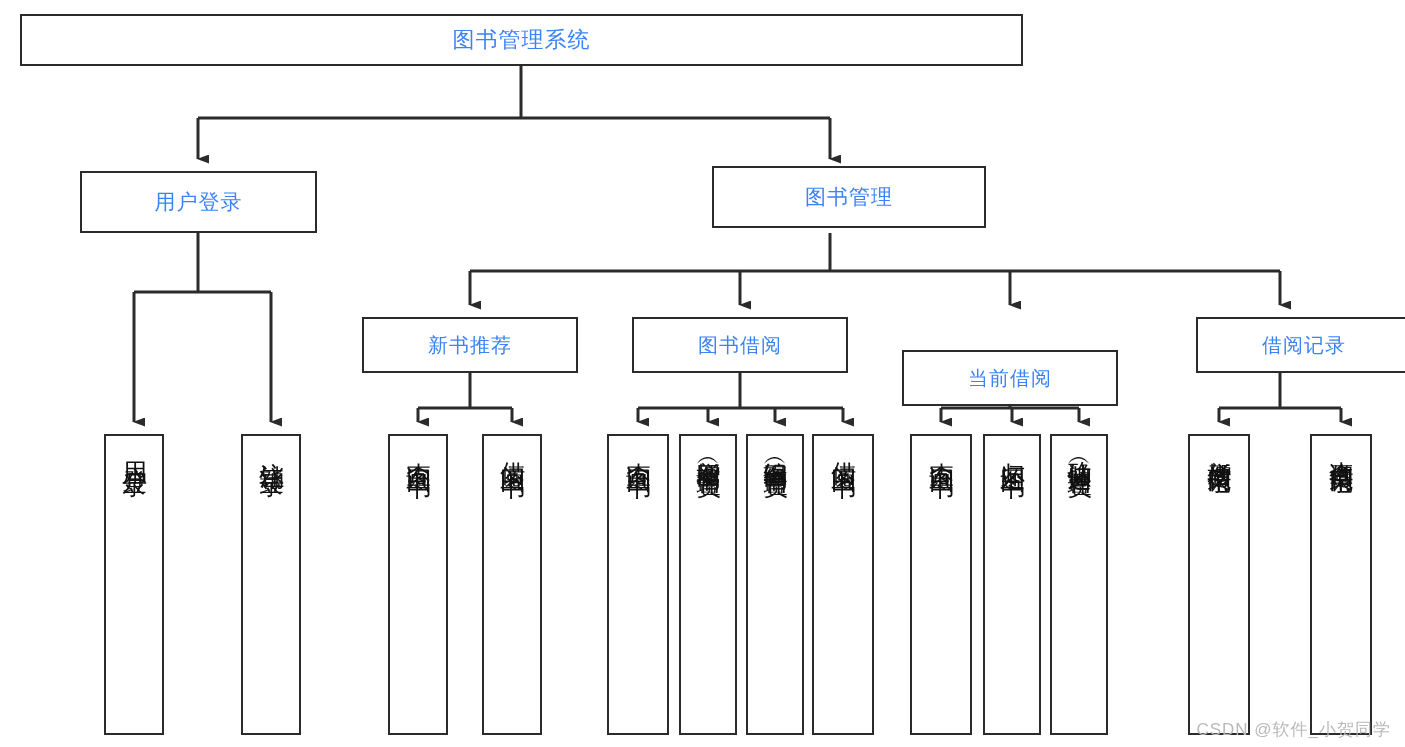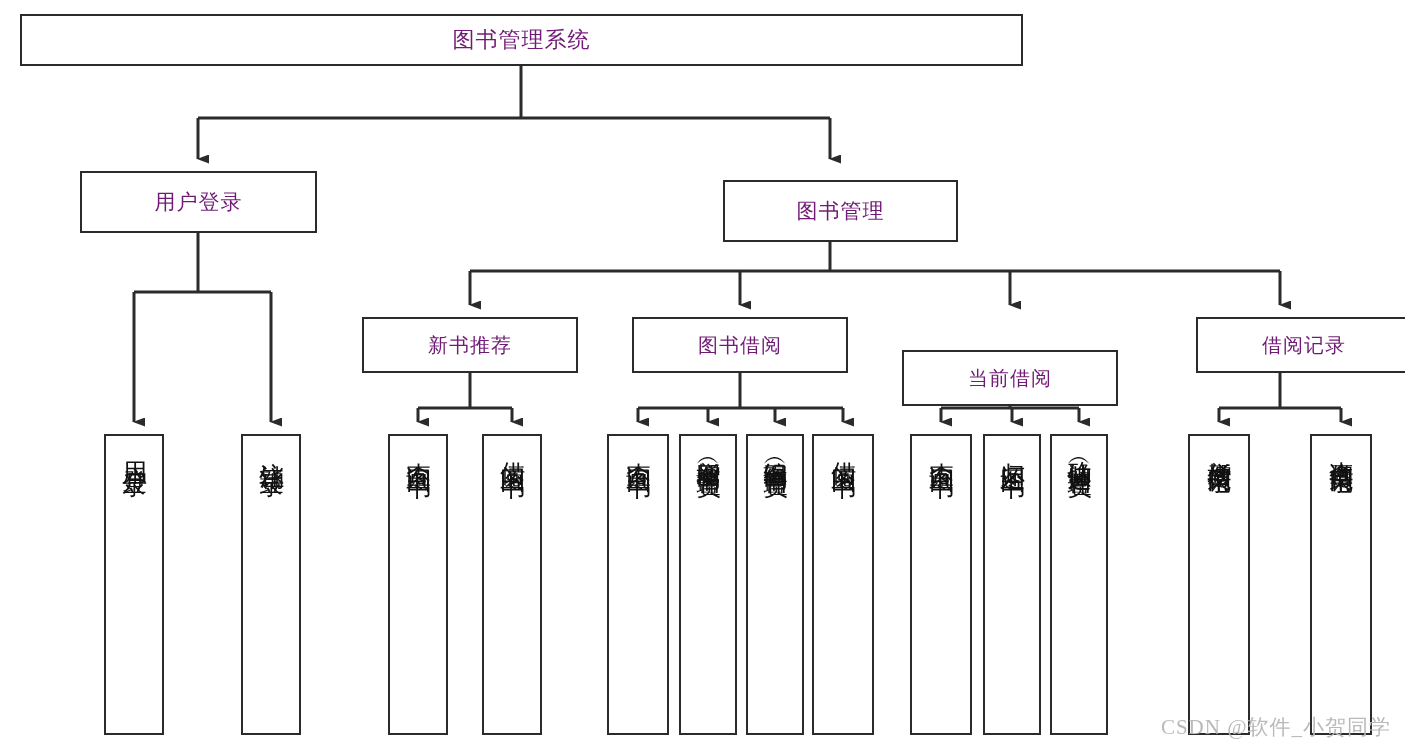--- a/index.html
+++ b/index.html
@@ -30,21 +30,21 @@
     border:2px solid #2b2b2b;
     display:flex;
     align-items:center;
     justify-content:center;
     z-index:2;
   }
   .node .lbl{
     font-size:21px;
     line-height:1.15;
     letter-spacing:1px;
-    color:#701a75;
+    color:#3b82f6;
     white-space:nowrap;
     text-align:center;
   }
   .node.root .lbl{ font-size:22px; }
   .node.lvl1 .lbl{ font-size:21px; }
   .node.lvl2 .lbl{ font-size:20px; }
 
   
   .node.leaf{
     align-items:flex-start;
@@ -62,26 +62,26 @@
     -webkit-font-feature-settings:"vert";
     font-feature-settings:"vert";
   }
   .node.leaf.tall .vlbl{ font-size:24px; letter-spacing:2px; }
 
   
   #watermark{
     position:absolute;
     right:14px;
     bottom:6px;
-    font-size:21px;
+    font-size:17px;
     color:#b9b9b9;
     letter-spacing:1px;
     z-index:5;
     white-space:nowrap;
-    font-family:Liberation Serif, serif;
+    font-family:Liberation Sans, sans-serif;
   }
 </style>
 </head>
 <body>
 
 <div id="canvas">
 
   <svg id="wires" viewBox="0 0 1405 747" xmlns="http://www.w3.org/2000/svg">
     <defs>
       <marker id="arw" markerWidth="10" markerHeight="12" refX="4.5" refY="11" orient="auto" markerUnits="userSpaceOnUse">
@@ -134,21 +134,21 @@
     </g>
   </svg>
 
   <div class="node root" style="left:20px; top:14px; width:1003px; height:52px;">
     <span class="lbl">图书管理系统</span>
   </div>
 
   <div class="node lvl1" style="left:80px; top:171px; width:237px; height:62px;">
     <span class="lbl">用户登录</span>
   </div>
-  <div class="node lvl1" style="left:712px; top:180px; width:235px; height:62px;margin-left:11px;">
+  <div class="node lvl1" style="left:712px; top:166px; width:274px; height:62px;">
     <span class="lbl">图书管理</span>
   </div>
 
   <div class="node lvl2" style="left:632px; top:317px; width:216px; height:56px;">
     <span class="lbl">图书借阅</span>
   </div>
   <div class="node lvl2" style="left:362px; top:317px; width:216px; height:56px;">
     <span class="lbl">新书推荐</span>
   </div>
   <div class="node lvl2" style="left:902px; top:317px; width:216px; height:56px;margin-top:33px;">

